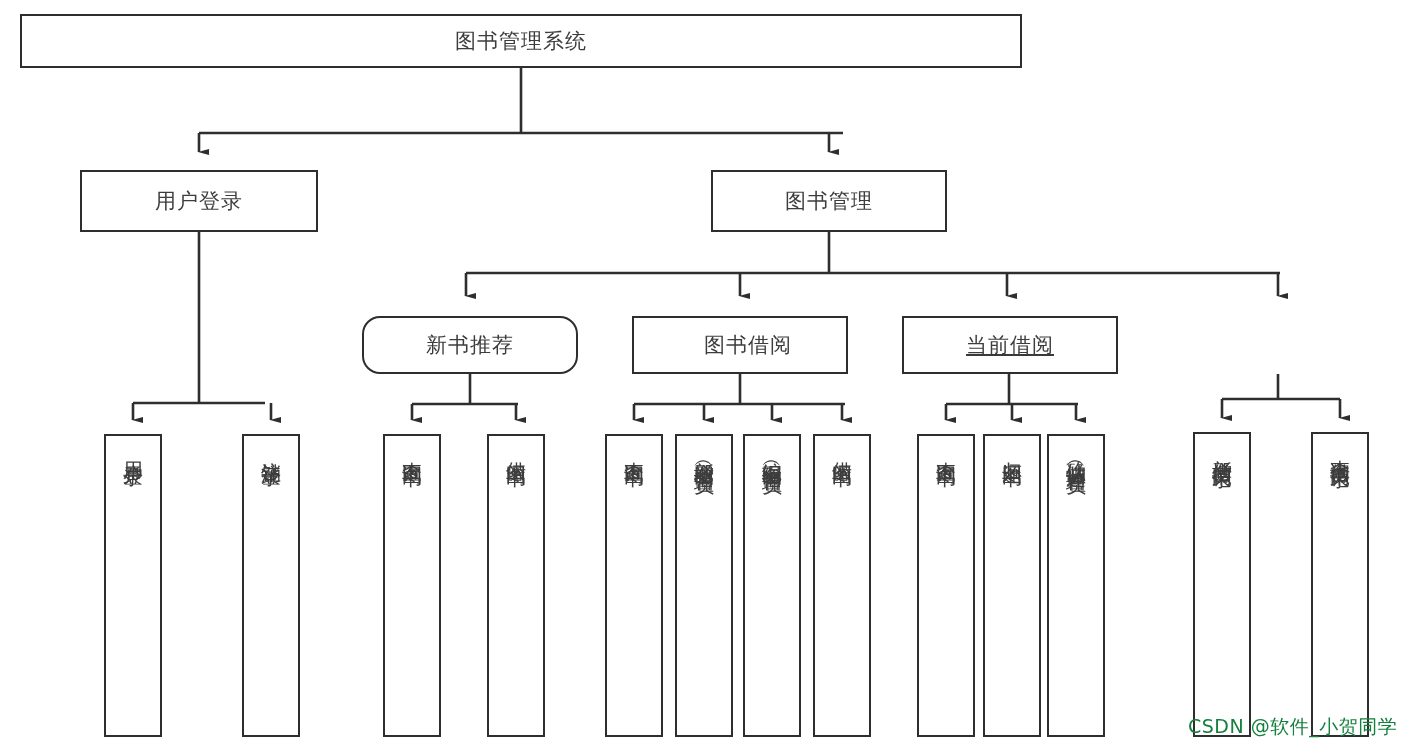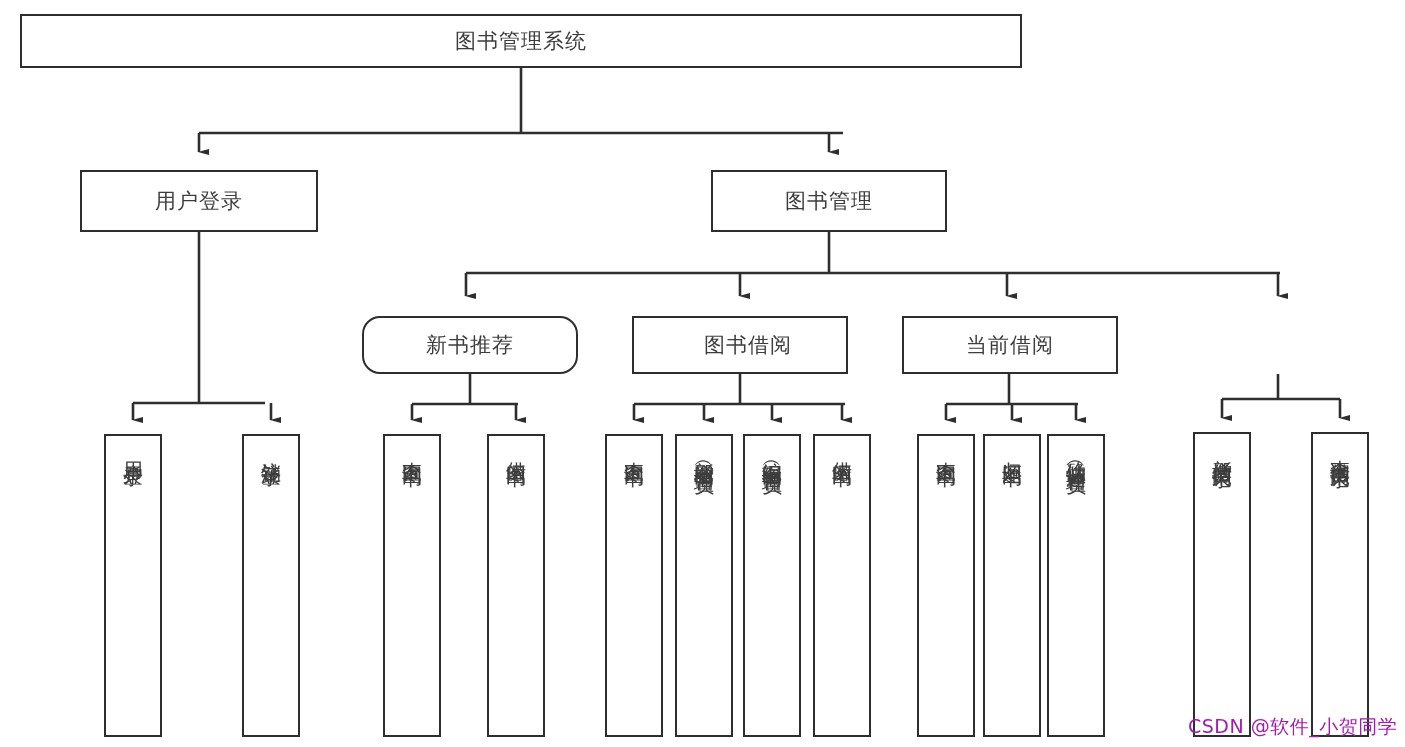--- a/index.html
+++ b/index.html
@@ -53,21 +53,21 @@
     line-height: 1.45;
     letter-spacing: 2px;
     white-space: normal;
     max-height: 290px;
   }
   .watermark {
     position: absolute;
     left: 1188px;
     top: 714px;
     font-size: 19px;
-    color: #a21caf;
+    color: #15803d;
     white-space: nowrap;
     letter-spacing: 0.5px;
   }
 </style>
 </head>
 <body>
 
 <div id="canvas">
 
   <svg class="edges" viewBox="0 0 1405 747">
@@ -130,21 +130,21 @@
   <div class="node" style="left:711px; top:170px; width:236px; height:62px;">
     <span class="node-label">图书管理</span>
   </div>
 
   <div class="node" style="left:362px; top:316px; width:216px; height:58px;border-radius:18px;">
     <span class="node-label">新书推荐</span>
   </div>
   <div class="node" style="left:632px; top:316px; width:216px; height:58px;padding-left:16px;">
     <span class="node-label">图书借阅</span>
   </div>
-  <div class="node" style="left:902px; top:316px; width:216px; height:58px;">
+  <div class="node" style="left:902px; top:316px; width:216px; height:58px;text-decoration:underline;">
     <span class="node-label">当前借阅</span>
   </div>
 
   <div class="node leaf" style="left:104px; top:434px; width:58px; height:303px;">
     <span class="node-label">用户登录</span>
   </div>
   <div class="node leaf" style="left:242px; top:434px; width:58px; height:303px;">
     <span class="node-label">注销登录</span>
   </div>
 

